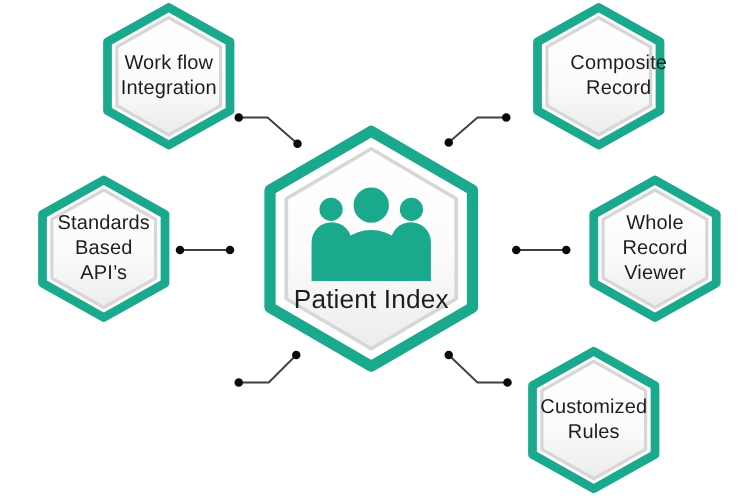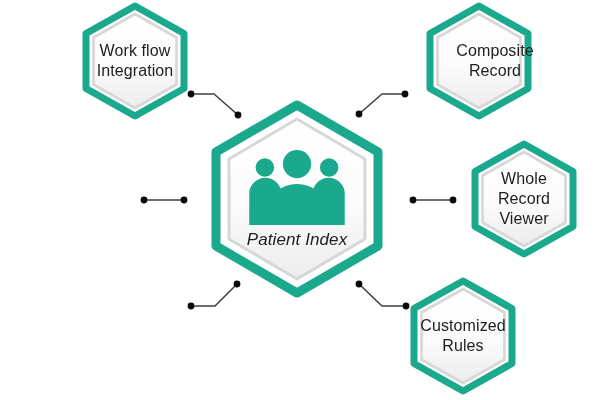--- a/index.html
+++ b/index.html
@@ -23,29 +23,29 @@
   .hex-inner{fill:url(#hexGrad);stroke:var(--ring);stroke-width:2.6;stroke-linejoin:round;}
   .hex-big .hex-inner{stroke-width:3;}
   .hex-content{
     position:relative;width:100%;height:100%;display:flex;flex-direction:column;
     align-items:center;justify-content:center;text-align:center;z-index:3;
   }
   .hex-label{
     white-space:pre-line;color:var(--text);font-size:16px;line-height:20px;
     letter-spacing:0.1px;
   }
-  .hex-label-center{font-size:17px;line-height:21px;margin-top:4px;font-style:italic;}
+  .hex-label-center{font-size:21px;line-height:21px;margin-top:4px;}
   .people-icon{width:102px;height:76px;display:block;}
   .people-icon circle,.people-icon path{fill:var(--accent);}
   .pos-workflow{left:82px;top:2px;width:106px;height:118px;}
   .pos-composite{left:410px;top:2px;width:106px;height:118px;padding-left:32px;}
   .pos-standards{left:30px;top:140px;width:106px;height:118px;}
   .pos-whole{left:461px;top:140px;width:126px;height:118px;}
   .pos-adult{left:82px;top:278px;width:106px;height:118px;}
-  .pos-custom{left:410px;top:277px;width:106px;height:118px;}
+  .pos-custom{left:422px;top:277px;width:106px;height:118px;}
   .pos-center{left:211px;top:100px;width:172px;height:198px;}
   .defs-holder{position:absolute;width:0;height:0;overflow:hidden;}
 </style>
 </head>
 <body>
 
 <div id="stage">
 
   <svg class="defs-holder" aria-hidden="true">
     <defs>
@@ -93,20 +93,31 @@
     <svg class="hex-svg" viewBox="0 0 106 118">
       <polygon class="hex-outer" points="53,4 102,31.5 102,86.5 53,114 4,86.5 4,31.5"></polygon>
       <polygon class="hex-inner" points="53,12 94.5,35.5 94.5,82.5 53,106 11.5,82.5 11.5,35.5"></polygon>
     </svg>
     <div class="hex-content">
       <div class="hex-label">Composite
 Record</div>
     </div>
   </div>
 
+  <div class="hex pos-standards">
+    <svg class="hex-svg" viewBox="0 0 106 118">
+      <polygon class="hex-outer" points="53,4 102,31.5 102,86.5 53,114 4,86.5 4,31.5"></polygon>
+      <polygon class="hex-inner" points="53,12 94.5,35.5 94.5,82.5 53,106 11.5,82.5 11.5,35.5"></polygon>
+    </svg>
+    <div class="hex-content">
+      <div class="hex-label">Standards
+Based
+API’s</div>
+    </div>
+  </div>
 
   <div class="hex pos-whole">
     <svg class="hex-svg" viewBox="0 0 106 118">
       <polygon class="hex-outer" points="53,4 102,31.5 102,86.5 53,114 4,86.5 4,31.5"></polygon>
       <polygon class="hex-inner" points="53,12 94.5,35.5 94.5,82.5 53,106 11.5,82.5 11.5,35.5"></polygon>
     </svg>
     <div class="hex-content">
       <div class="hex-label">Whole
 Record
 Viewer</div>

